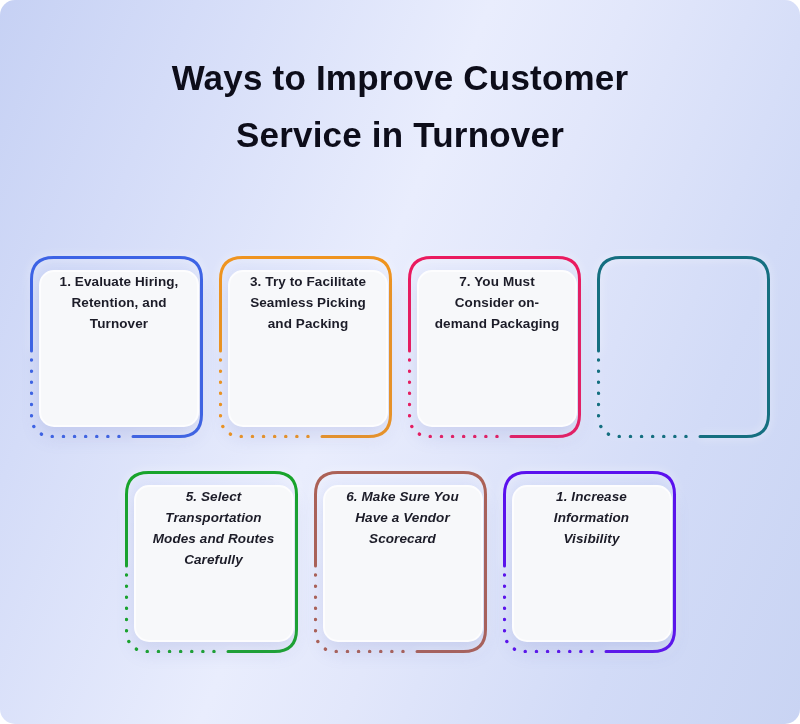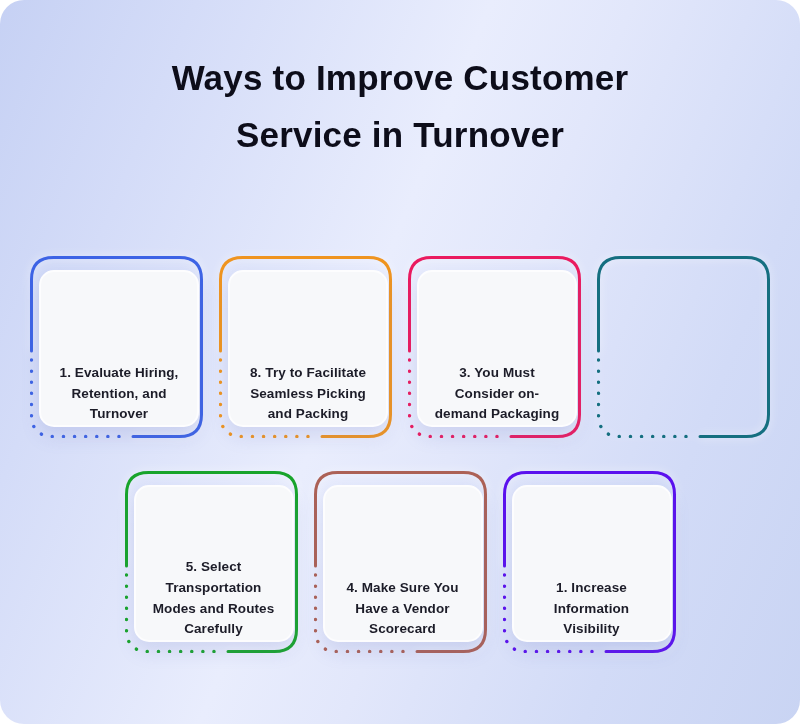--- a/index.html
+++ b/index.html
@@ -5,21 +5,21 @@
   html,body{margin:0;padding:0;background:#ffffff;}
   body{
     width:800px;height:724px;
     font-family:"Liberation Sans", sans-serif;
     -webkit-font-smoothing:antialiased;
   }
   .poster{
     position:relative;
     width:800px;height:724px;
     box-sizing:border-box;
-    border-radius:24px;
+    border-radius:15px;
     background:
       linear-gradient(112deg,
         #c6d1f4 0%,
         #d4dcf8 18%,
         #e9edfd 45%,
         #e2e7fb 58%,
         #d2dbf7 80%,
         #c9d4f3 100%);
     overflow:hidden;
   }
@@ -32,21 +32,21 @@
     color:#0d0d1a;
     letter-spacing:.2px;
   }
   .title span{display:block;}
   .row{
     display:flex;
     justify-content:center;
     gap:16px;
   }
   .row1{margin-top:93px;}
-  .row2{margin-top:33px;}
+  .row2{margin-top:33px;font-style:italic;}
   .card{
     position:relative;
     width:173px;height:182px;
     flex:0 0 auto;
   }
   .card svg{
     position:absolute;inset:0;
     width:173px;height:182px;
     filter:drop-shadow(0 0 5px rgba(255,255,255,.65));
   }
@@ -57,21 +57,21 @@
     stroke-linecap:round;
     stroke-dasharray:0.1 11;
   }
   .card-inner{
     position:absolute;
     top:14px;left:9px;right:4px;bottom:11px;
     background:#f7f8fa;
     border:2px solid #fdfdfe;
     border-radius:15px;
     box-shadow:0 10px 18px rgba(109,123,193,.18);
-    display:flex;align-items:flex-end;justify-content:center;
+    display:flex;align-items:flex-start;justify-content:center;
     box-sizing:border-box;
     padding:0 13px;
   }
   .card-label{
     margin:0;
     text-align:center;
     font-size:13.5px;
     line-height:1.55;
     font-weight:700;
     color:#1c1c28;
@@ -99,31 +99,31 @@
         <p class="card-label">1. Evaluate Hiring, Retention, and Turnover</p>
       </div>
     </div>
 
     <div class="card">
       <svg viewBox="0 0 173 182">
         <path class="solid" d="M1.5 95 L1.5 23.5 Q1.5 1.5 23.5 1.5 L149.5 1.5 Q171.5 1.5 171.5 23.5 L171.5 158.5 Q171.5 180.5 149.5 180.5 L103 180.5" stroke="#EF941F"></path>
         <path class="dots" d="M1.5 104 L1.5 158.5 Q1.5 180.5 23.5 180.5 L95 180.5" stroke="#EF941F"></path>
       </svg>
       <div class="card-inner">
-        <p class="card-label">8. Try to Facilitate Seamless Picking and Packing</p>
+        <p class="card-label">3. Try to Facilitate Seamless Picking and Packing</p>
       </div>
     </div>
 
     <div class="card">
       <svg viewBox="0 0 173 182">
         <path class="solid" d="M1.5 95 L1.5 23.5 Q1.5 1.5 23.5 1.5 L149.5 1.5 Q171.5 1.5 171.5 23.5 L171.5 158.5 Q171.5 180.5 149.5 180.5 L103 180.5" stroke="#EA1B5F"></path>
         <path class="dots" d="M1.5 104 L1.5 158.5 Q1.5 180.5 23.5 180.5 L95 180.5" stroke="#EA1B5F"></path>
       </svg>
       <div class="card-inner">
-        <p class="card-label">3. You Must Consider on-demand Packaging</p>
+        <p class="card-label">7. You Must Consider on-demand Packaging</p>
       </div>
     </div>
 
     <div class="card">
       <svg viewBox="0 0 173 182">
         <path class="solid" d="M1.5 95 L1.5 23.5 Q1.5 1.5 23.5 1.5 L149.5 1.5 Q171.5 1.5 171.5 23.5 L171.5 158.5 Q171.5 180.5 149.5 180.5 L103 180.5" stroke="#156F80"></path>
         <path class="dots" d="M1.5 104 L1.5 158.5 Q1.5 180.5 23.5 180.5 L95 180.5" stroke="#156F80"></path>
       </svg>
     </div>
 
@@ -140,21 +140,21 @@
         <p class="card-label">5. Select Transportation Modes and Routes Carefully</p>
       </div>
     </div>
 
     <div class="card">
       <svg viewBox="0 0 173 182">
         <path class="solid" d="M1.5 95 L1.5 23.5 Q1.5 1.5 23.5 1.5 L149.5 1.5 Q171.5 1.5 171.5 23.5 L171.5 158.5 Q171.5 180.5 149.5 180.5 L103 180.5" stroke="#AC6156"></path>
         <path class="dots" d="M1.5 104 L1.5 158.5 Q1.5 180.5 23.5 180.5 L95 180.5" stroke="#AC6156"></path>
       </svg>
       <div class="card-inner">
-        <p class="card-label">4. Make Sure You Have a Vendor Scorecard</p>
+        <p class="card-label">6. Make Sure You Have a Vendor Scorecard</p>
       </div>
     </div>
 
     <div class="card">
       <svg viewBox="0 0 173 182">
         <path class="solid" d="M1.5 95 L1.5 23.5 Q1.5 1.5 23.5 1.5 L149.5 1.5 Q171.5 1.5 171.5 23.5 L171.5 158.5 Q171.5 180.5 149.5 180.5 L103 180.5" stroke="#5B11EE"></path>
         <path class="dots" d="M1.5 104 L1.5 158.5 Q1.5 180.5 23.5 180.5 L95 180.5" stroke="#5B11EE"></path>
       </svg>
       <div class="card-inner">
         <p class="card-label">1. Increase Information Visibility</p>

